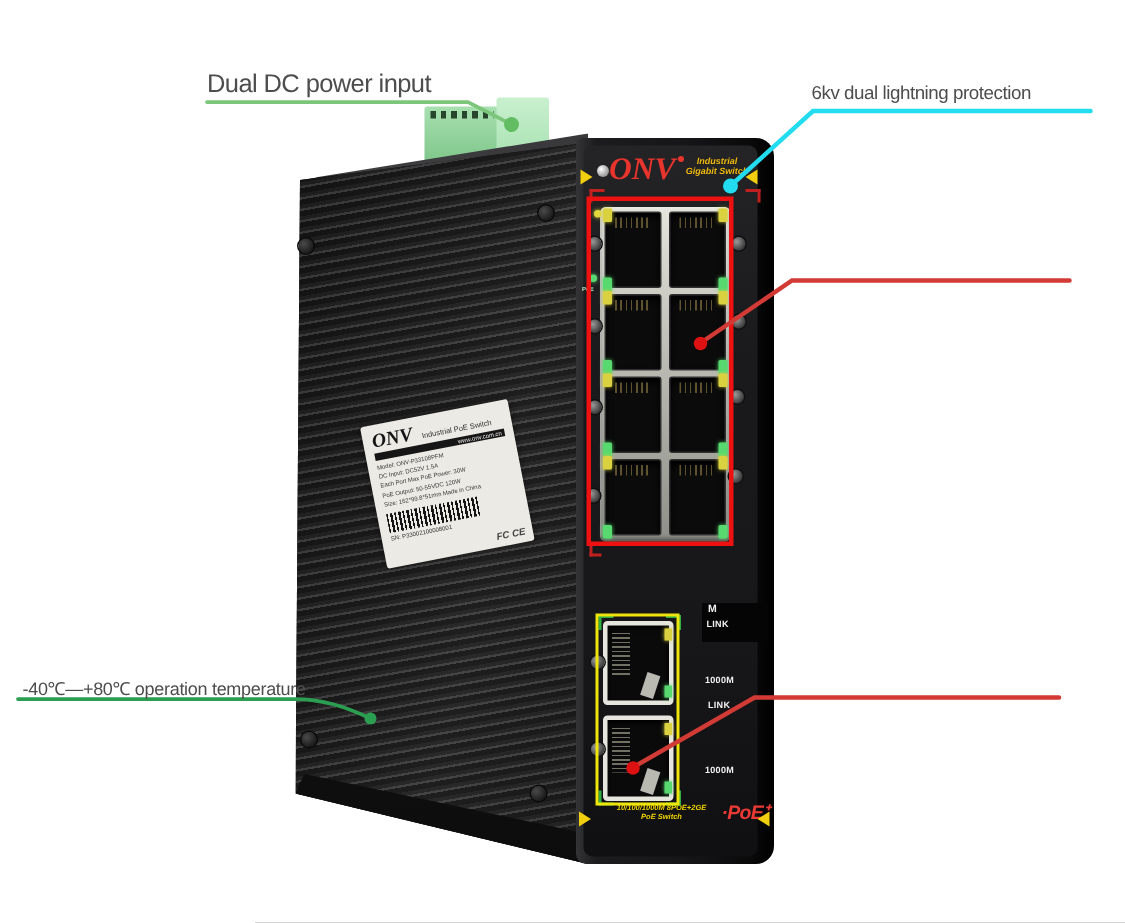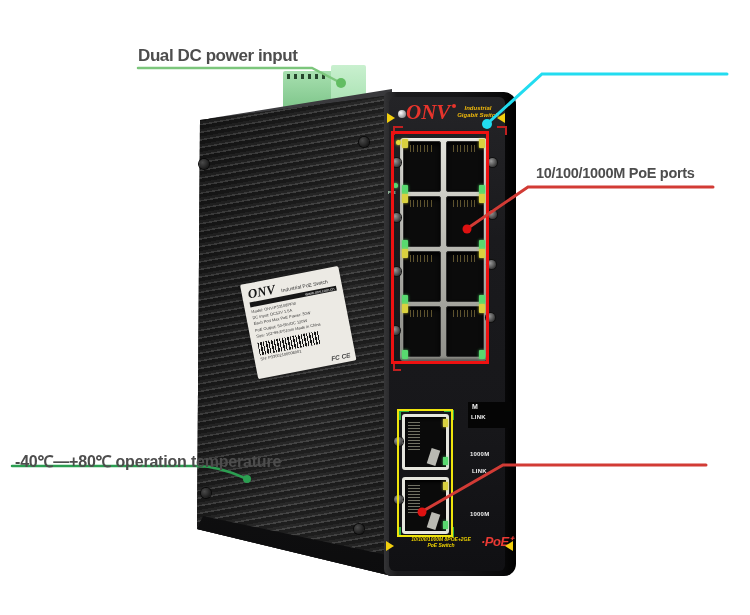--- a/index.html
+++ b/index.html
@@ -140,25 +140,25 @@
   .st-bar{height:5px;background:#161616;margin:2px 0;position:relative;}
   .st-bar span{position:absolute;right:2px;top:0;font-size:4px;line-height:5px;color:#eee;}
   .st-line{font-size:4px;color:#3a3a3a;line-height:6.2px;white-space:nowrap;overflow:hidden;}
   .st-barcode{margin-top:3px;width:62px;height:13px;
     background:repeating-linear-gradient(90deg,#151515 0 1px,transparent 1px 2.6px,#151515 2.6px 4.2px,transparent 4.2px 5.5px);}
   .st-sn{font-size:4px;color:#333;margin-top:1px;}
   .st-marks{position:absolute;right:5px;bottom:3px;font-size:6.5px;font-weight:bold;
     font-style:italic;color:#444;}
 
   
-  .callout{z-index:10;color:#4d4d4d;font-weight:bold;white-space:nowrap;}
+  .callout{z-index:10;color:#4d4d4d;font-weight:normal;white-space:nowrap;}
   .t1{left:138px;top:46px;font-size:17px;letter-spacing:-.4px;}
   .t2{left:541px;top:55px;font-size:12.5px;letter-spacing:-.3px;}
   .t3{left:536px;top:165px;font-size:14.5px;letter-spacing:-.3px;}
-  .t4{left:15px;top:450px;font-size:16px;letter-spacing:-.2px;}
+  .t4{left:15px;top:450px;font-size:12px;letter-spacing:-.2px;}
   .t5{left:519px;top:446px;font-size:14px;letter-spacing:-.3px;}
 
   svg.overlay{position:absolute;left:0;top:0;z-index:9;pointer-events:none;}
 </style>
 </head>
 <body>
 
 <div id="canvas">
 
   <div class="abs tblock"></div>
@@ -287,16 +287,16 @@
     <circle cx="487" cy="124" r="5" fill="#22dcf0"></circle>
     <path d="M713,187 L528,187 L468,228" fill="none" stroke="#d23b35" stroke-width="3" stroke-linecap="round"></path>
     <circle cx="467" cy="229" r="4.5" fill="#dd1111"></circle>
     <path d="M706,465 L503,465 L423,511" fill="none" stroke="#d23b35" stroke-width="3" stroke-linecap="round"></path>
     <circle cx="422" cy="512" r="4.5" fill="#dd1111"></circle>
     <path d="M12,466 L196,466 C215,466 230,471 247,479" fill="none" stroke="#2b9e51" stroke-width="2.5" stroke-linecap="round"></path>
     <circle cx="247" cy="479" r="4" fill="#2b9e51"></circle>
   </svg>
 
   <div class="abs callout t1">Dual DC power input</div>
-  <div class="abs callout t3">10/100/1000M PoE ports</div>
+  <div class="abs callout t2">6kv dual lightning protection</div>
   <div class="abs callout t4">-40℃—+80℃ operation temperature</div>
 
 </div>
 
 </body></html>

